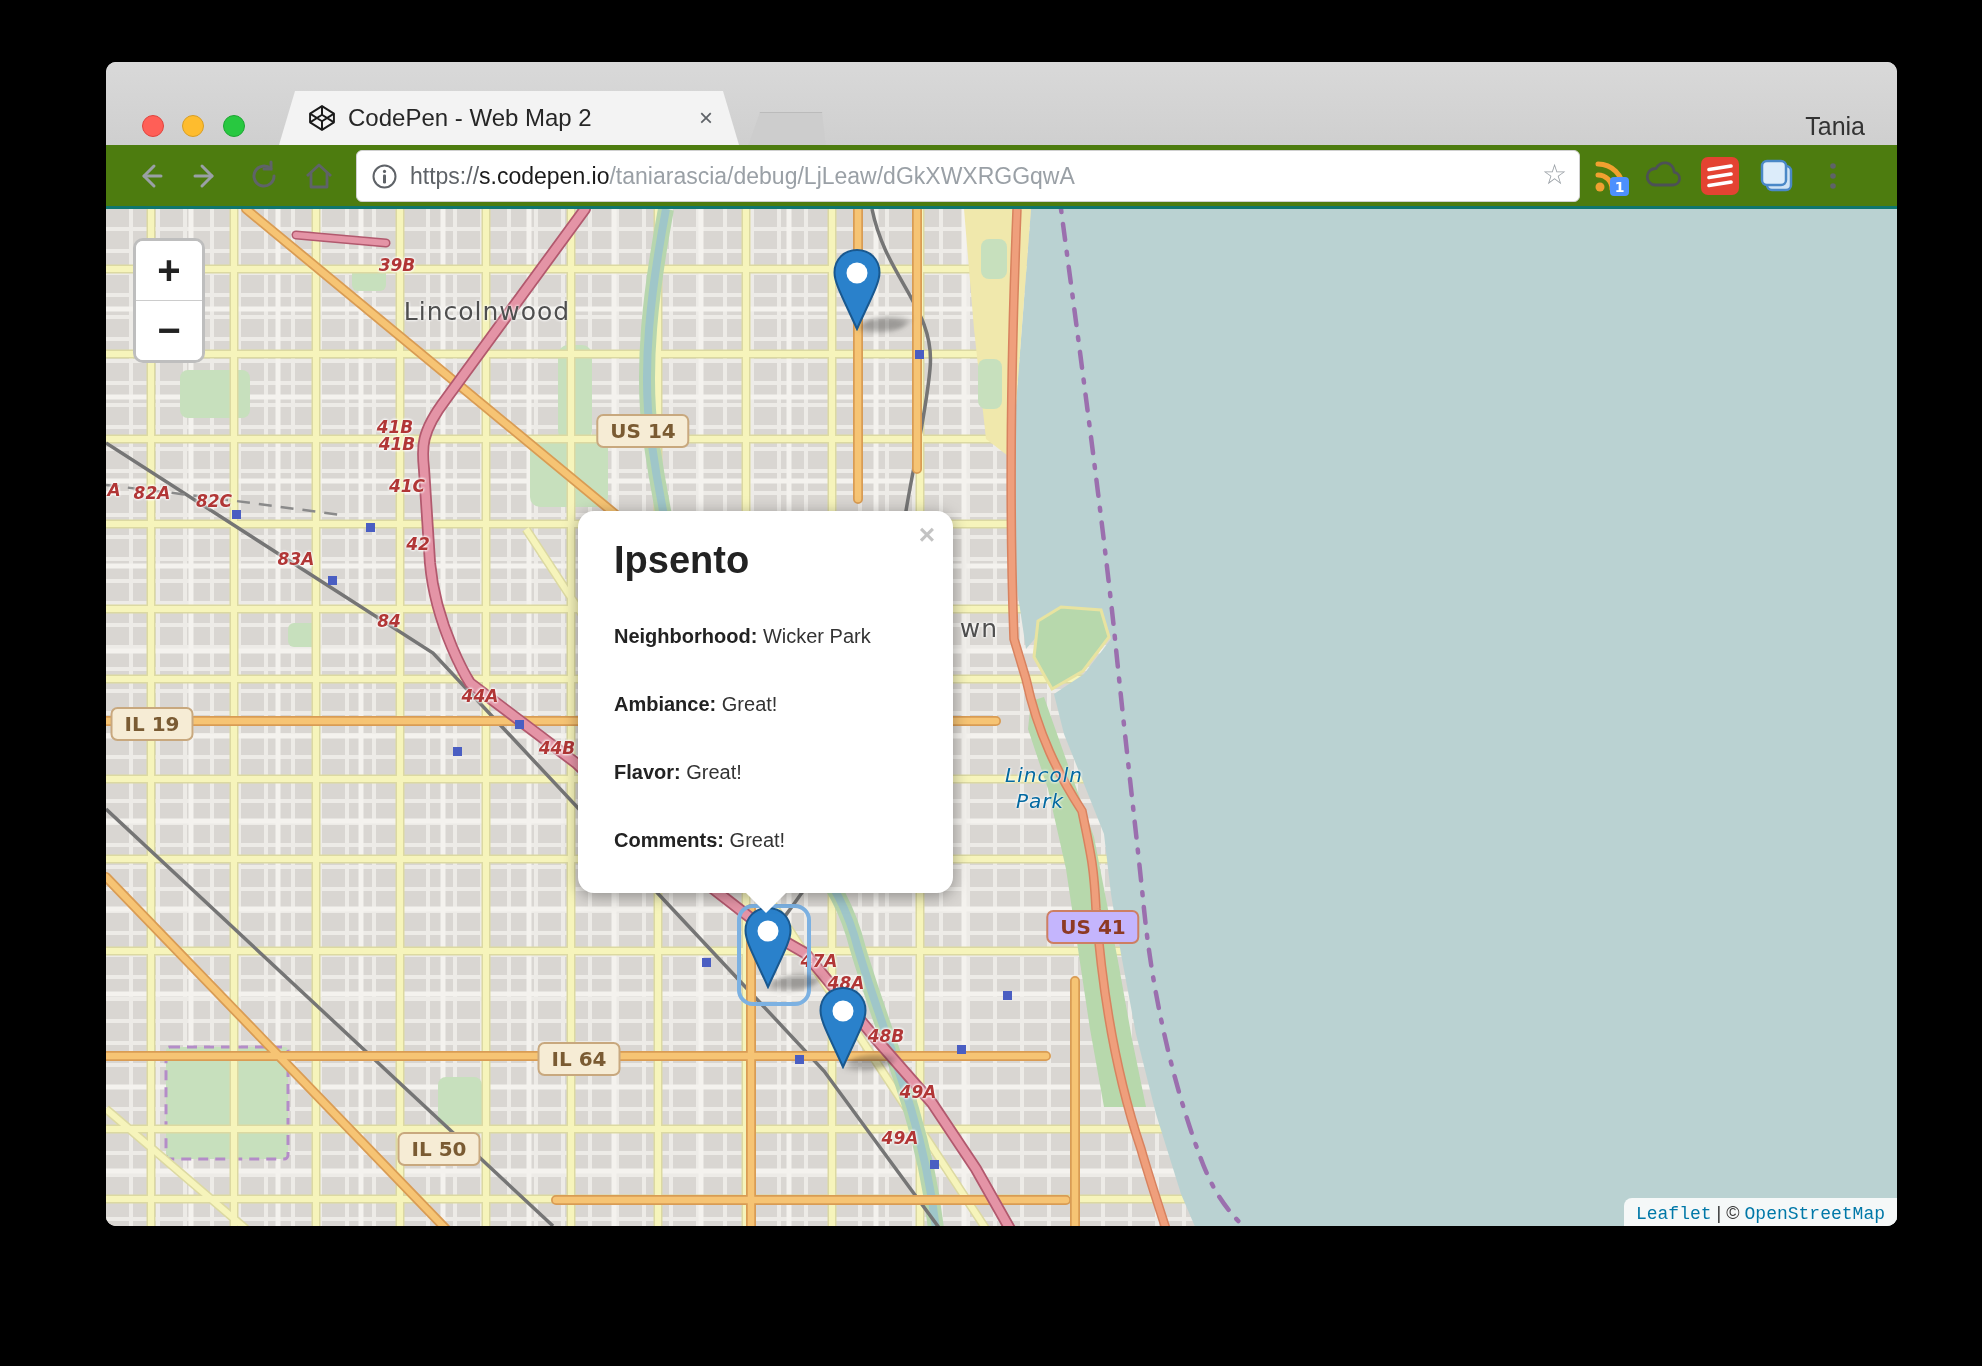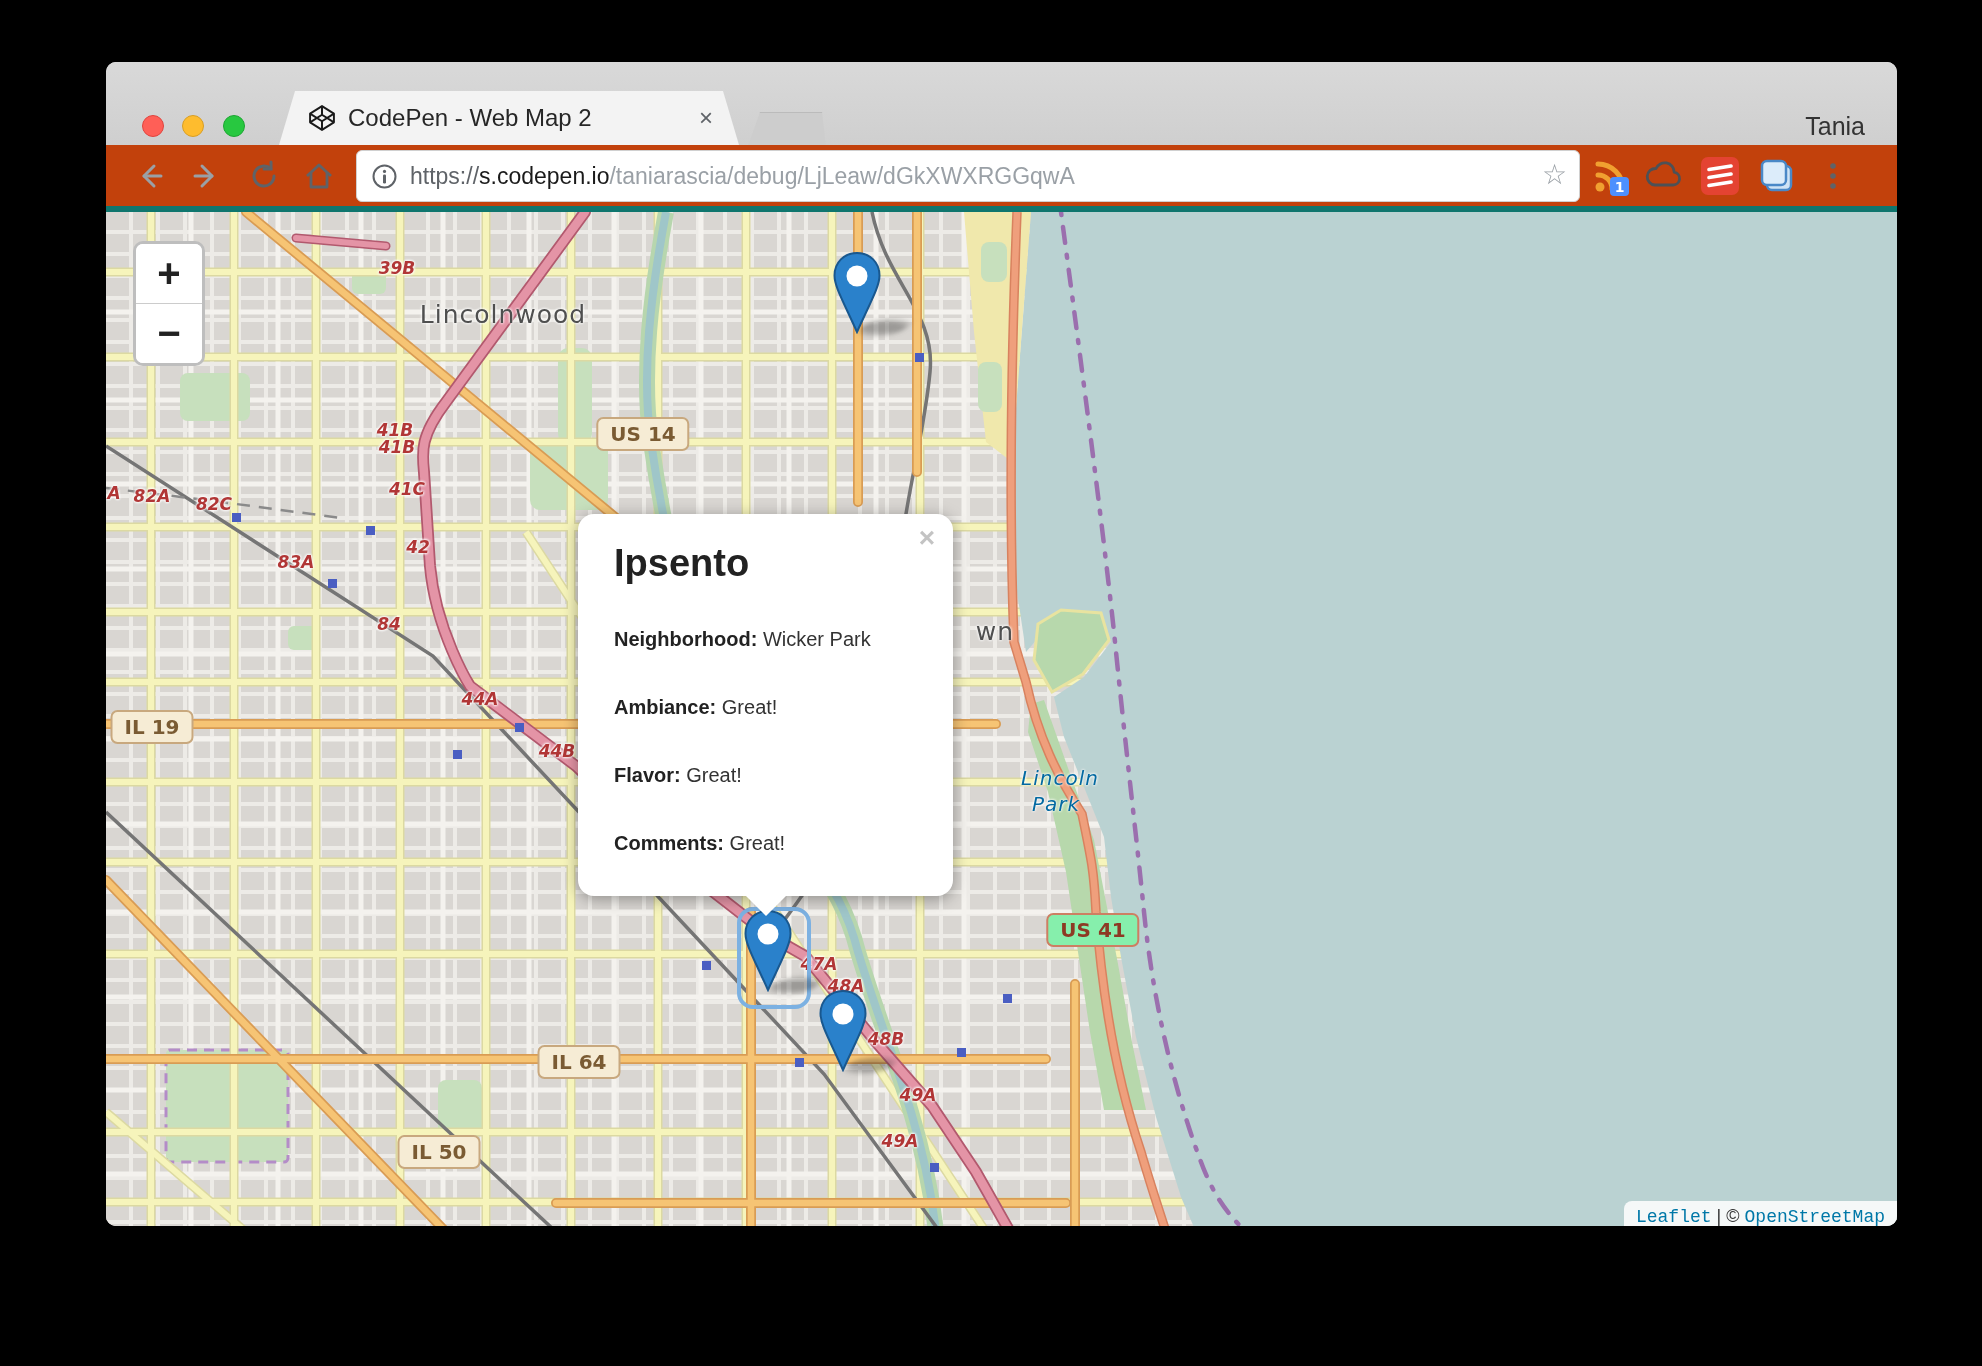--- a/index.html
+++ b/index.html
@@ -18,21 +18,21 @@
   .tab{position:absolute;left:173px;top:29px;width:460px;height:54px;background:#f3f3f3;
     clip-path:polygon(16px 0,calc(100% - 16px) 0,100% 100%,0 100%);
     display:flex;align-items:center;}
   .tab .favicon{margin-left:30px;flex:0 0 auto;display:flex;}
   .tab .title{margin-left:13px;font-size:24px;color:#262626;white-space:nowrap;}
   .tab .close{margin-left:auto;margin-right:26px;font-size:24px;color:#5f6368;cursor:default;}
   .stub{position:absolute;left:642px;top:50px;width:78px;height:33px;background:#cdcdcd;
     border-top:1px solid #bbb;clip-path:polygon(12px 0,calc(100% - 4px) 0,100% 100%,0 100%);}
   .profile{position:absolute;right:32px;top:50px;font-size:25px;color:#333;}
   
-  .toolbar{position:relative;height:61px;background:#c2410c;border-bottom:6px solid #0f766e;}
+  .toolbar{position:relative;height:61px;background:#4d7c0f;border-bottom:3px solid #0f766e;}
   .navbtn{position:absolute;top:12px;width:38px;height:38px;display:flex;
     align-items:center;justify-content:center;}
   .urlbar{position:absolute;left:250px;top:5px;width:1222px;height:50px;background:#fff;
     border:1px solid #d0d0d0;border-radius:6px;display:flex;align-items:center;}
   .urlbar .info{margin-left:14px;display:flex;}
   .urltext{margin-left:12px;font-size:23px;white-space:nowrap;}
   .urltext .scheme{color:#5f6368;}
   .urltext .domain{color:#1a1a1a;}
   .urltext .path{color:#9aa0a6;}
   .star{position:absolute;right:12px;top:6px;font-size:28px;color:#9aa0a6;line-height:36px;}
@@ -41,24 +41,24 @@
   
   .map{position:relative;width:1791px;height:1020px;overflow:hidden;background:#d9d6d2;
     font-family:"DejaVu Sans",sans-serif;}
   .basemap{position:absolute;left:0;top:0;z-index:1;}
   .rlabel{position:absolute;transform:translate(-50%,-50%);z-index:3;
     font:italic bold 17px "DejaVu Sans",sans-serif;color:#b13636;white-space:nowrap;
     text-shadow:0 0 3px #fff,0 0 3px #fff,0 0 3px #fff;}
   .shield{position:absolute;transform:translate(-50%,-50%);z-index:3;background:#f6ecd5;
     border:2px solid #c8a87e;border-radius:7px;padding:3px 12px;
     font:bold 20px "DejaVu Sans",sans-serif;color:#7a5b33;white-space:nowrap;}
-  .shield.us41{background:#86efac;border-color:#cd7f63;color:#8d3a24;}
+  .shield.us41{background:#c4b5fd;border-color:#cd7f63;color:#8d3a24;}
   .place{position:absolute;transform:translate(-50%,-50%);z-index:3;
     font:25px "DejaVu Sans",sans-serif;color:#4f4f4f;letter-spacing:1px;white-space:nowrap;
-    text-shadow:0 0 3px #fff,0 0 3px #fff;margin-left:16px;}
+    text-shadow:0 0 3px #fff,0 0 3px #fff;}
   .place.green{font:italic 20px "DejaVu Sans",sans-serif;color:#0369a1;text-align:center;}
   .marker{position:absolute;z-index:5;width:50px;height:82px;}
   .marker-shadow{position:absolute;z-index:4;width:46px;height:15px;border-radius:50%;
     background:rgba(30,30,30,.33);filter:blur(3px);transform:skewX(-38deg);}
   .focus-ring{position:absolute;z-index:4;left:631px;top:695px;width:66px;height:94px;
     border:4px solid #7cb1e2;border-radius:16px;}
   
   .popup{position:absolute;left:472px;top:302px;width:375px;z-index:6;background:#fff;
     border-radius:16px;box-shadow:0 3px 16px rgba(0,0,0,.35);
     font-family:"Liberation Sans",sans-serif;color:#333;}

